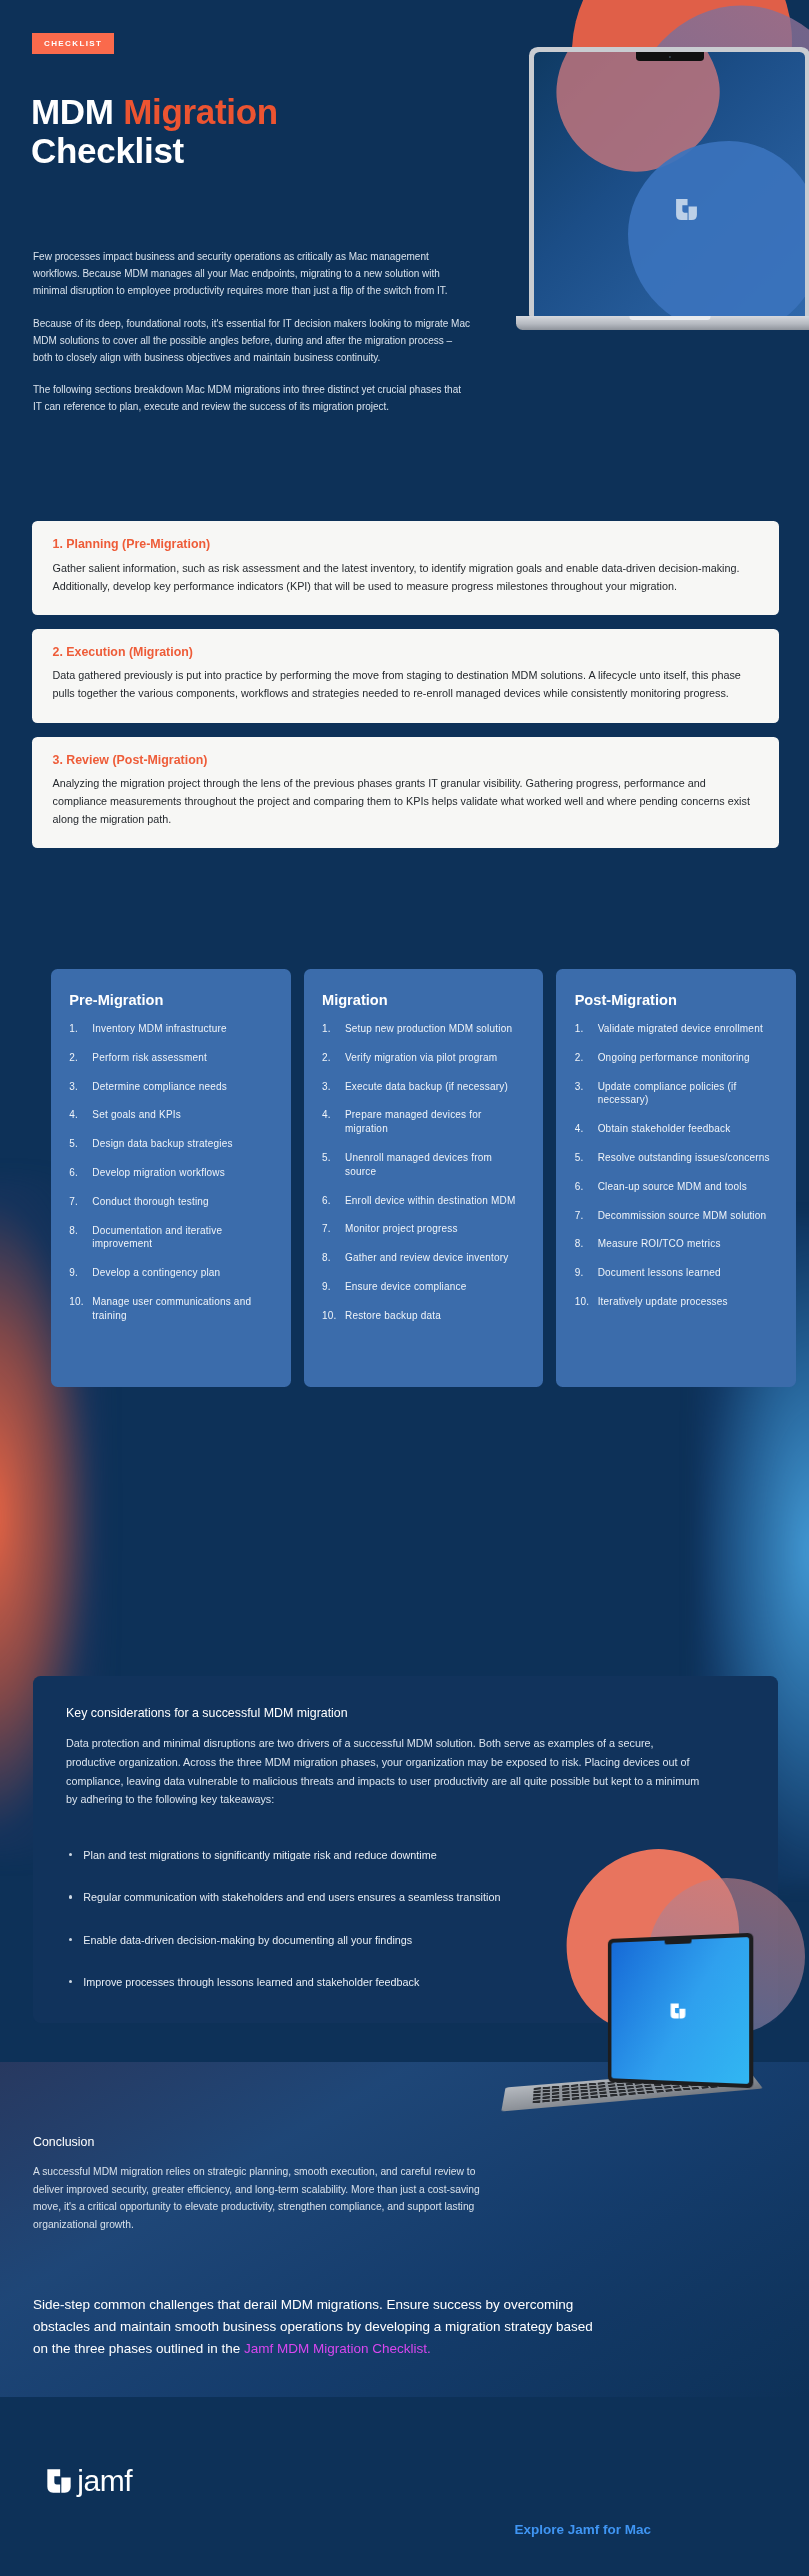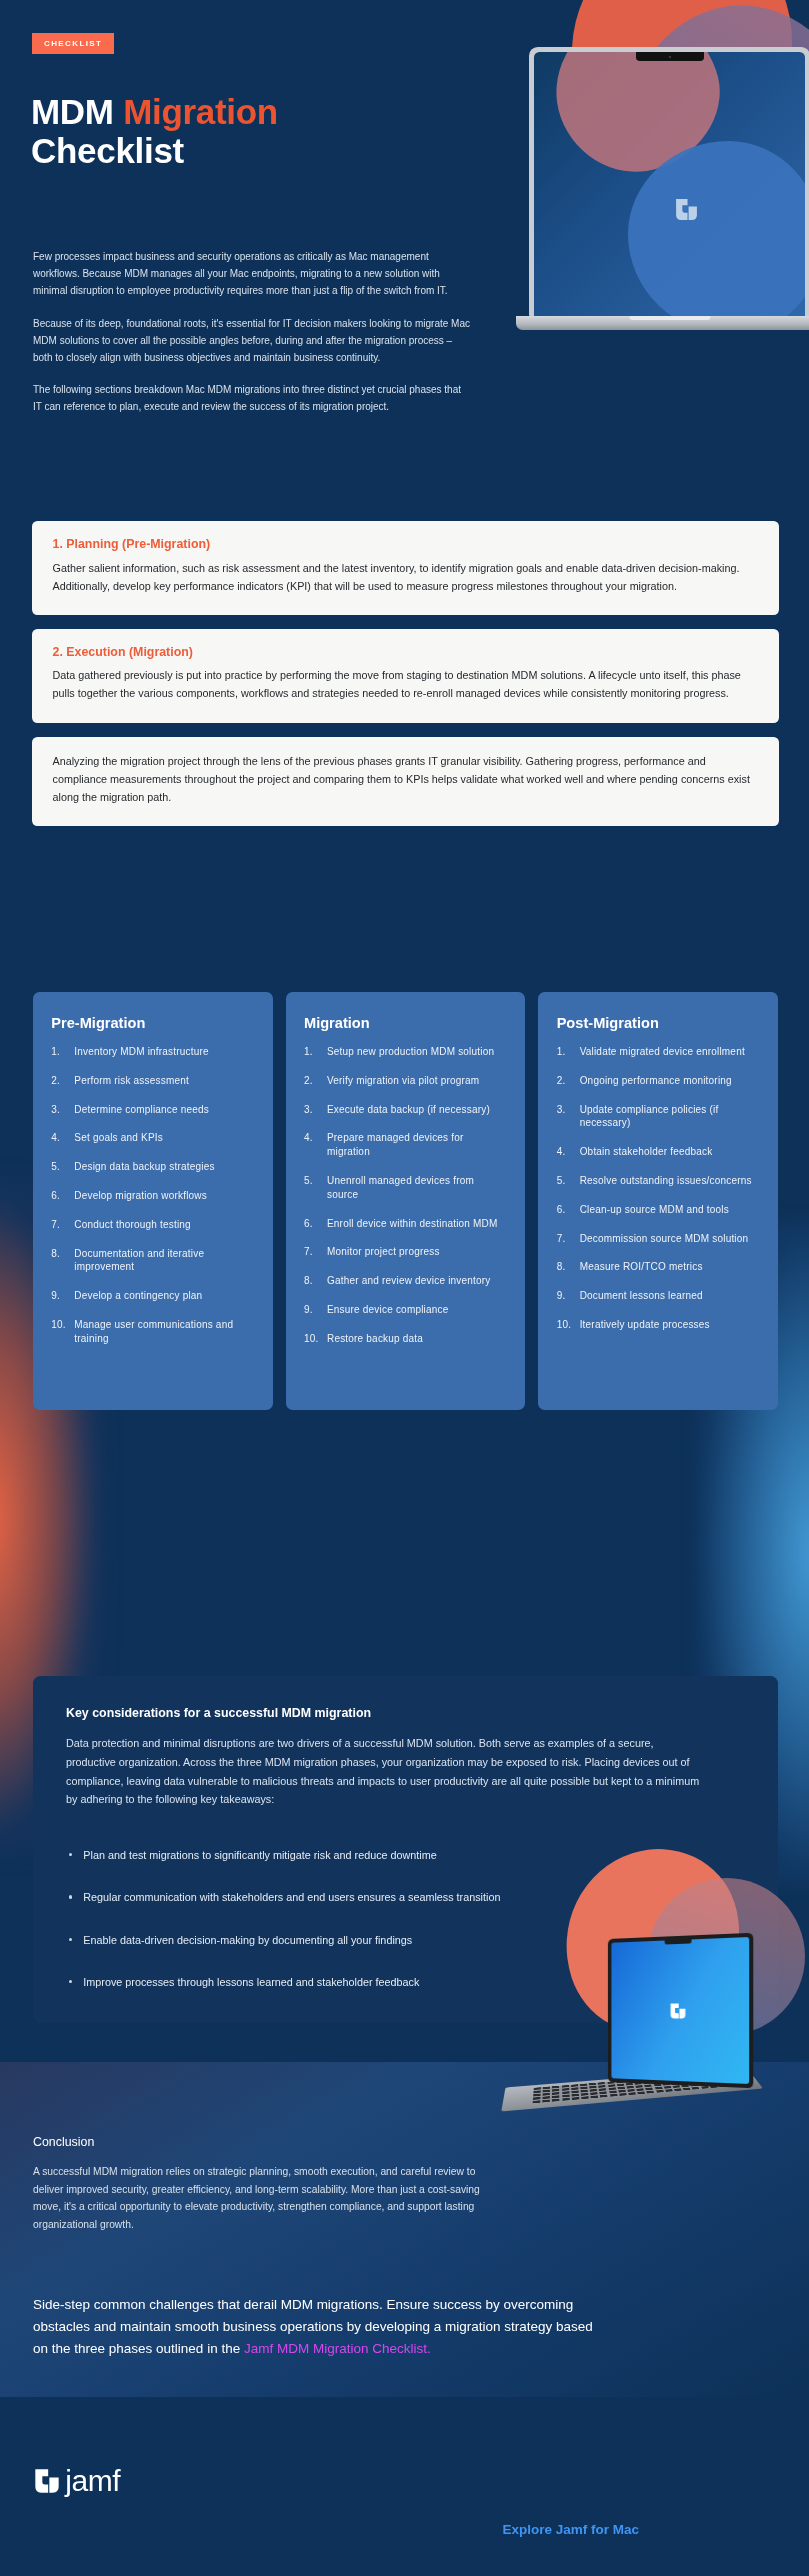--- a/index.html
+++ b/index.html
@@ -181,25 +181,24 @@
     margin-bottom:8.6px;
   }
   .phase-body {
     color:#25292e;
     font-size:10.8px;
     line-height:1.66;
   }
 
   
   .columns {
-    position:absolute; left:33px; top:969px;
+    position:absolute; left:51px; top:969px;
     width:745px;
     display:flex;
     gap:13px;
-    margin-top:23px;
   }
   .col {
     flex:1;
     background:#3b6cab;
     border-radius:6.5px;
     padding:23px 18.3px 49px 18.3px;
   }
   .col-title {
     color:#ffffff;
     font-size:14.6px;
@@ -234,21 +233,21 @@
   .key-box {
     position:absolute; left:33px; top:1676px;
     width:745px;
     background:#11335c;
     border-radius:7.6px;
     padding:30px 33px 33px 33px;
   }
   .key-title {
     color:#ffffff;
     font-size:12.4px;
-    font-weight:700;
+    font-weight:400;
     margin-bottom:14px;
   }
   .key-body {
     color:#dbe4ee;
     font-size:10.8px;
     line-height:1.74;
     max-width:637px;
   }
   .key-list {
     list-style:none;
@@ -343,21 +342,21 @@
     position:absolute; left:33px; top:2294px; width:572px;
   }
   .cta-block p {
     color:#ffffff;
     font-size:13.5px;
     line-height:1.62;
   }
   .cta-block .cta-link { color:#d946ef; font-weight:400; }
 
   
-  .footer { position:absolute; left:0; top:2445px; width:672px; height:131px; }
+  .footer { position:absolute; left:12px; top:2445px; width:672px; height:131px; }
   .footer-logo { position:absolute; left:33px; top:20.5px; display:flex; align-items:center; gap:4.3px; }
   .footer-logo .wordmark {
     color:#ffffff;
     font-size:30px;
     font-weight:400;
     line-height:1;
     letter-spacing:-0.5px;
   }
   .footer-explore {
     position:absolute; right:33px; top:77px;
@@ -410,20 +409,21 @@
     <div class="phases">
       <div class="phase-card">
         <div class="phase-title">1. Planning (Pre-Migration)</div>
         <div class="phase-body">Gather salient information, such as risk assessment and the latest inventory, to identify migration goals and enable data-driven decision-making. Additionally, develop key performance indicators (KPI) that will be used to measure progress milestones throughout your migration.</div>
       </div>
       <div class="phase-card">
         <div class="phase-title">2. Execution (Migration)</div>
         <div class="phase-body">Data gathered previously is put into practice by performing the move from staging to destination MDM solutions. A lifecycle unto itself, this phase pulls together the various components, workflows and strategies needed to re-enroll managed devices while consistently monitoring progress.</div>
       </div>
       <div class="phase-card">
+        <div class="phase-title">3. Review (Post-Migration)</div>
         <div class="phase-body">Analyzing the migration project through the lens of the previous phases grants IT granular visibility. Gathering progress, performance and compliance measurements throughout the project and comparing them to KPIs helps validate what worked well and where pending concerns exist along the migration path.</div>
       </div>
     </div>
 
     <div class="columns">
 
       <div class="col">
         <div class="col-title">Pre-Migration</div>
         <ol>
           <li>Inventory MDM infrastructure</li>

